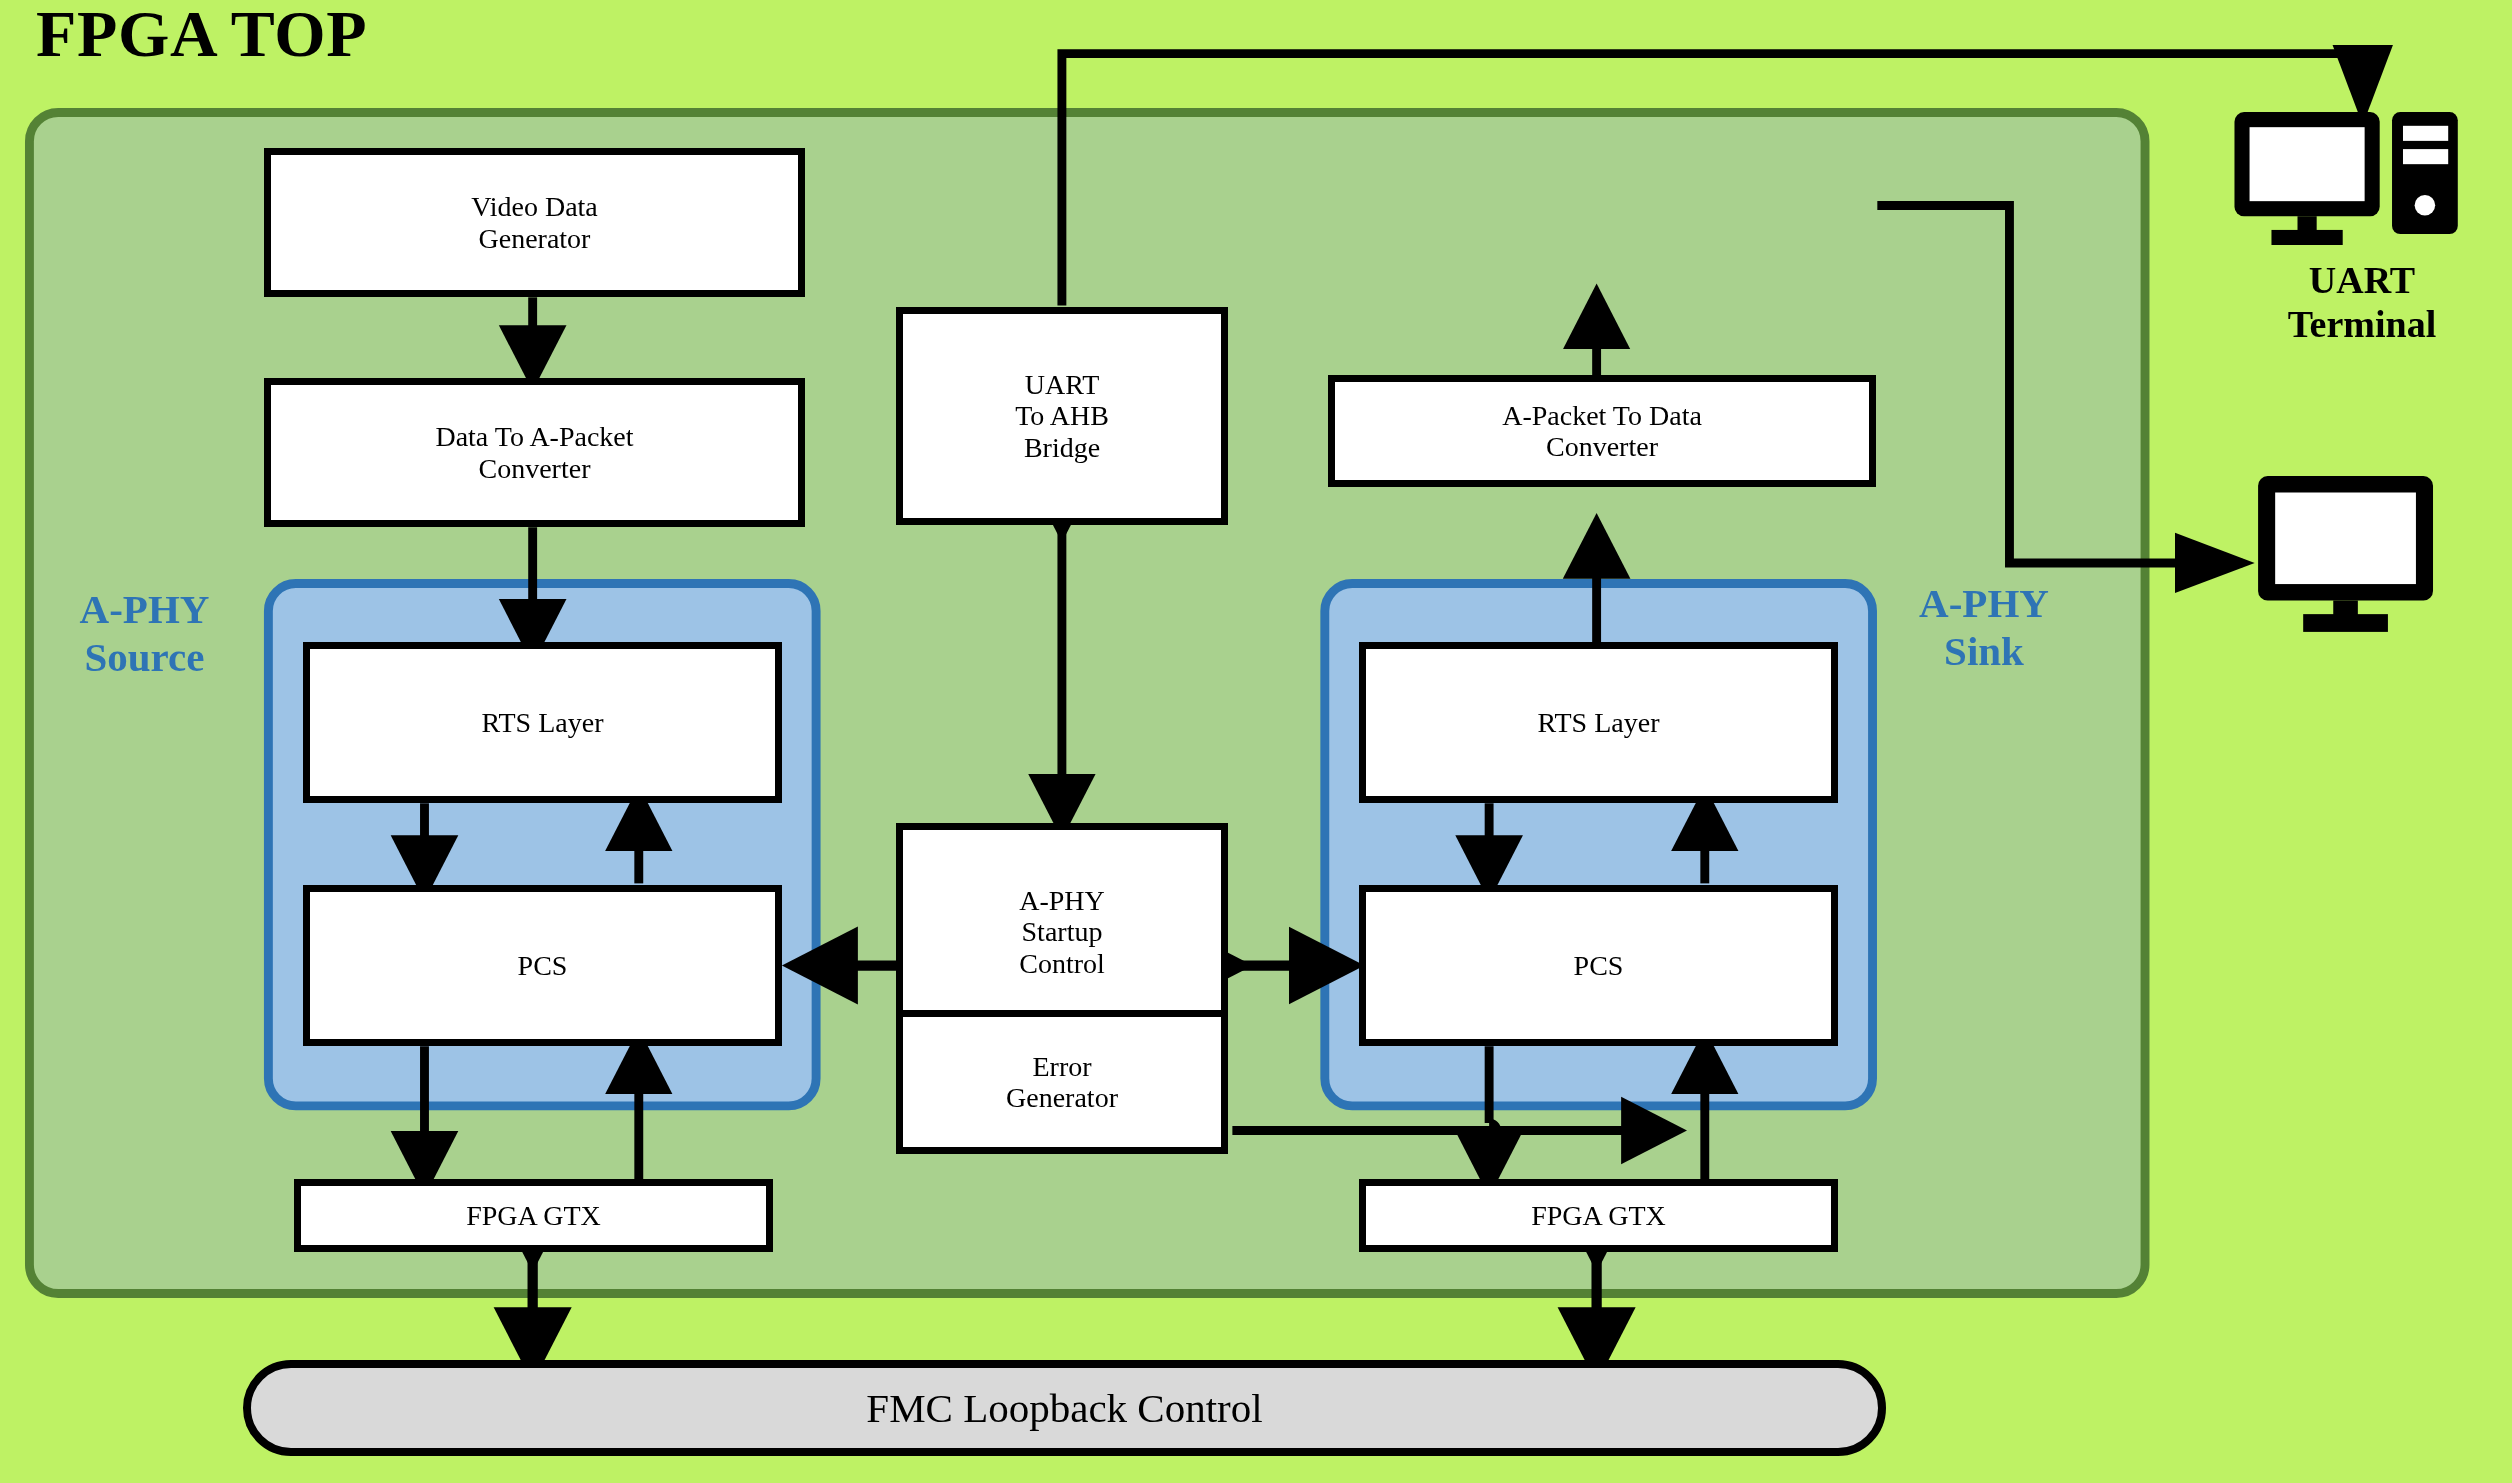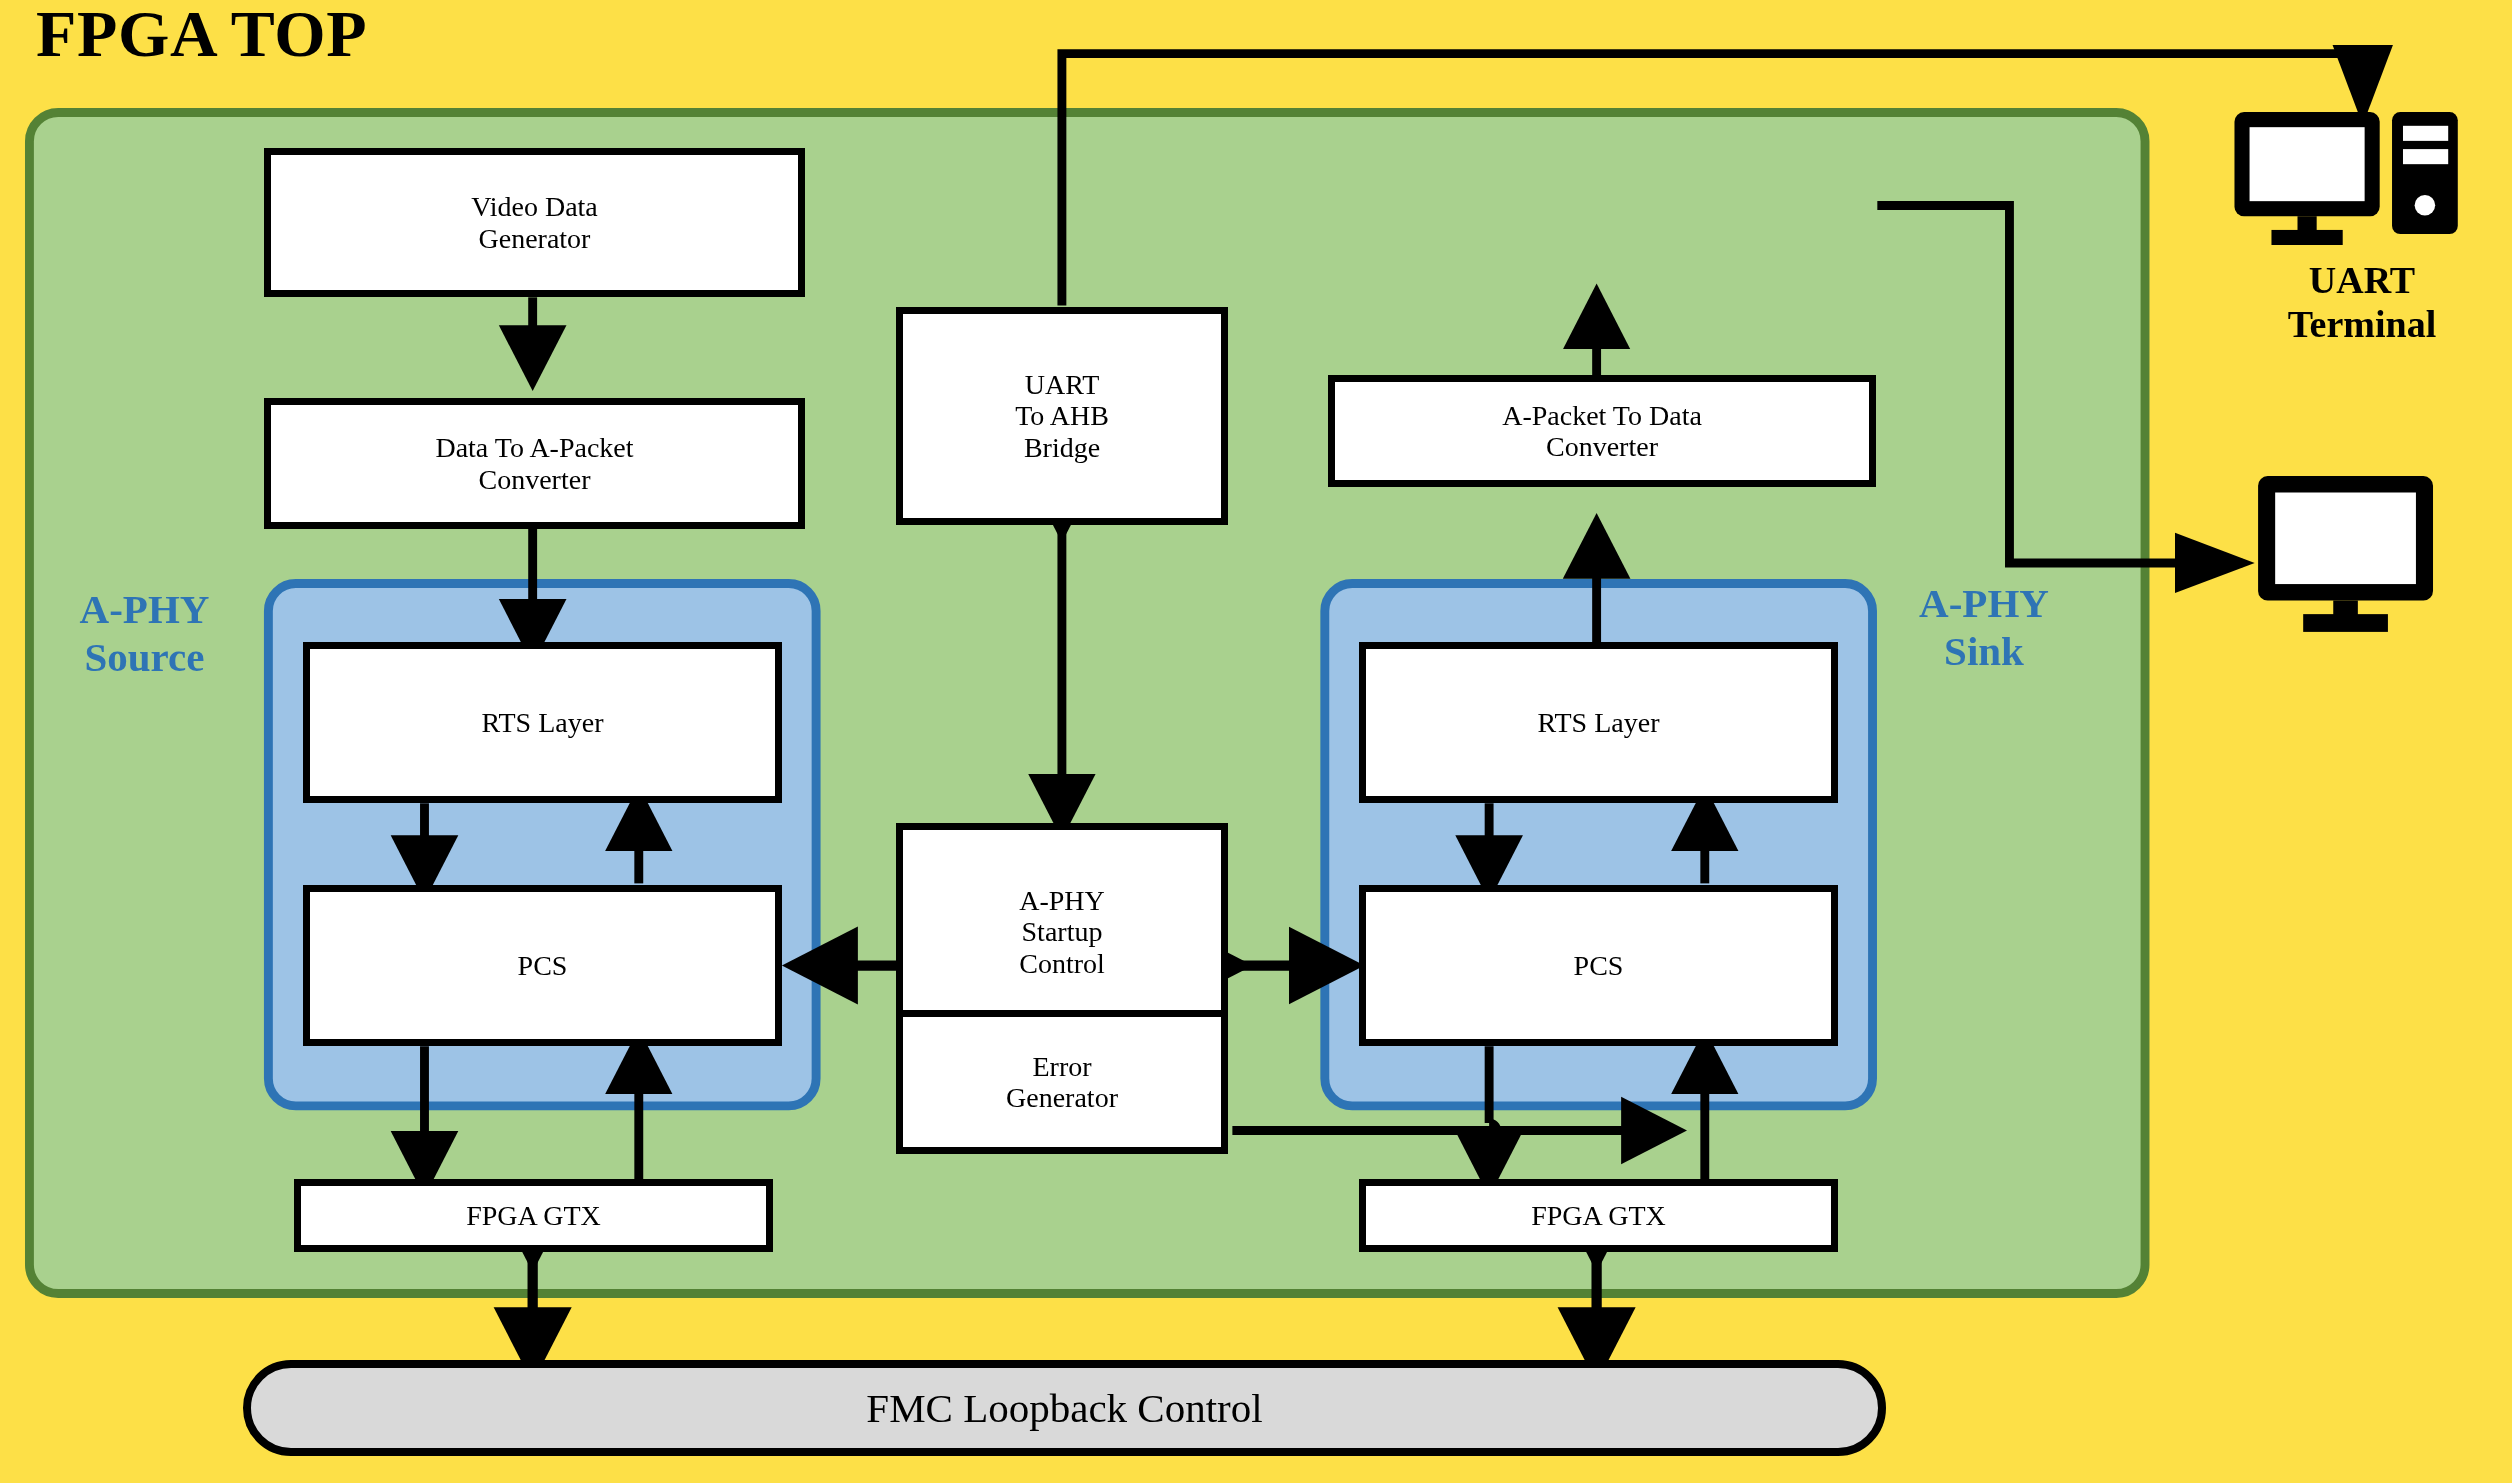--- a/index.html
+++ b/index.html
@@ -4,21 +4,21 @@
 <style>
   html, body {
     margin: 0;
     padding: 0;
     background: #ffffff;
   }
   #stage {
     position: relative;
     width: 2512px;
     height: 1484px;
-    background: #fde047;
+    background: #bef264;
     overflow: hidden;
     font-family: "Liberation Serif", "DejaVu Serif", serif;
   }
   svg.layer {
     position: absolute;
     left: 0; top: 0;
     width: 2512px;
     height: 1484px;
   }
   .title-text {
@@ -148,21 +148,21 @@
   <div class="title-text" style="left:36px; top:-4.1px;">FPGA TOP</div>
 
   <div class="phy-label" style="left:47px; top:585px; width:195px;">A-PHY<br>Source</div>
 
   <div class="phy-label" style="left:1890px; top:579px; width:188px;">A-PHY<br>Sink</div>
 
   <div class="blk" style="left:264px; top:148px; width:541px; height:149px;">
     <span>Video Data<br>Generator</span>
   </div>
 
-  <div class="blk" style="left:264px; top:378px; width:541px; height:131px;margin-top:20px;">
+  <div class="blk" style="left:264px; top:378px; width:541px; height:149px;">
     <span>Data To A-Packet<br>Converter</span>
   </div>
 
   <div class="blk" style="left:303px; top:642px; width:479px; height:161px;">
     <span>RTS Layer</span>
   </div>
 
   <div class="blk" style="left:303px; top:885px; width:479px; height:161px;">
     <span>PCS</span>
   </div>

